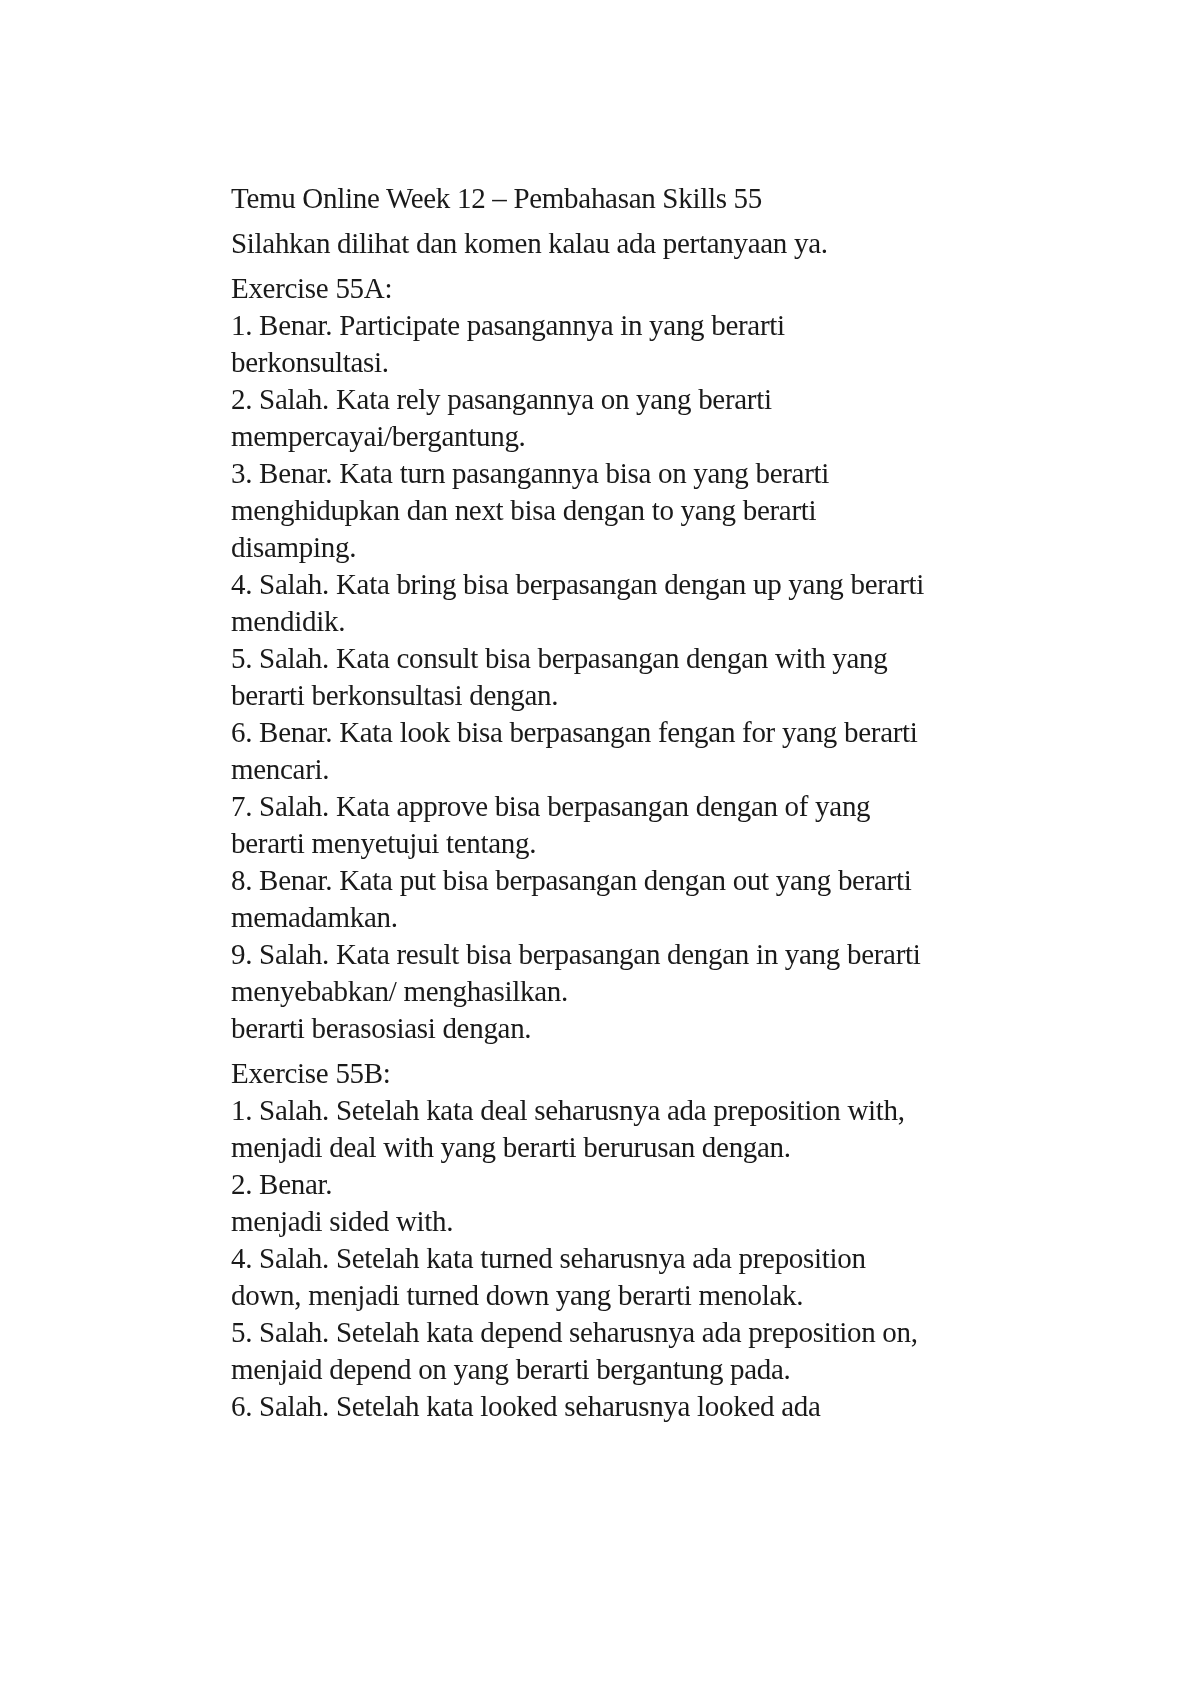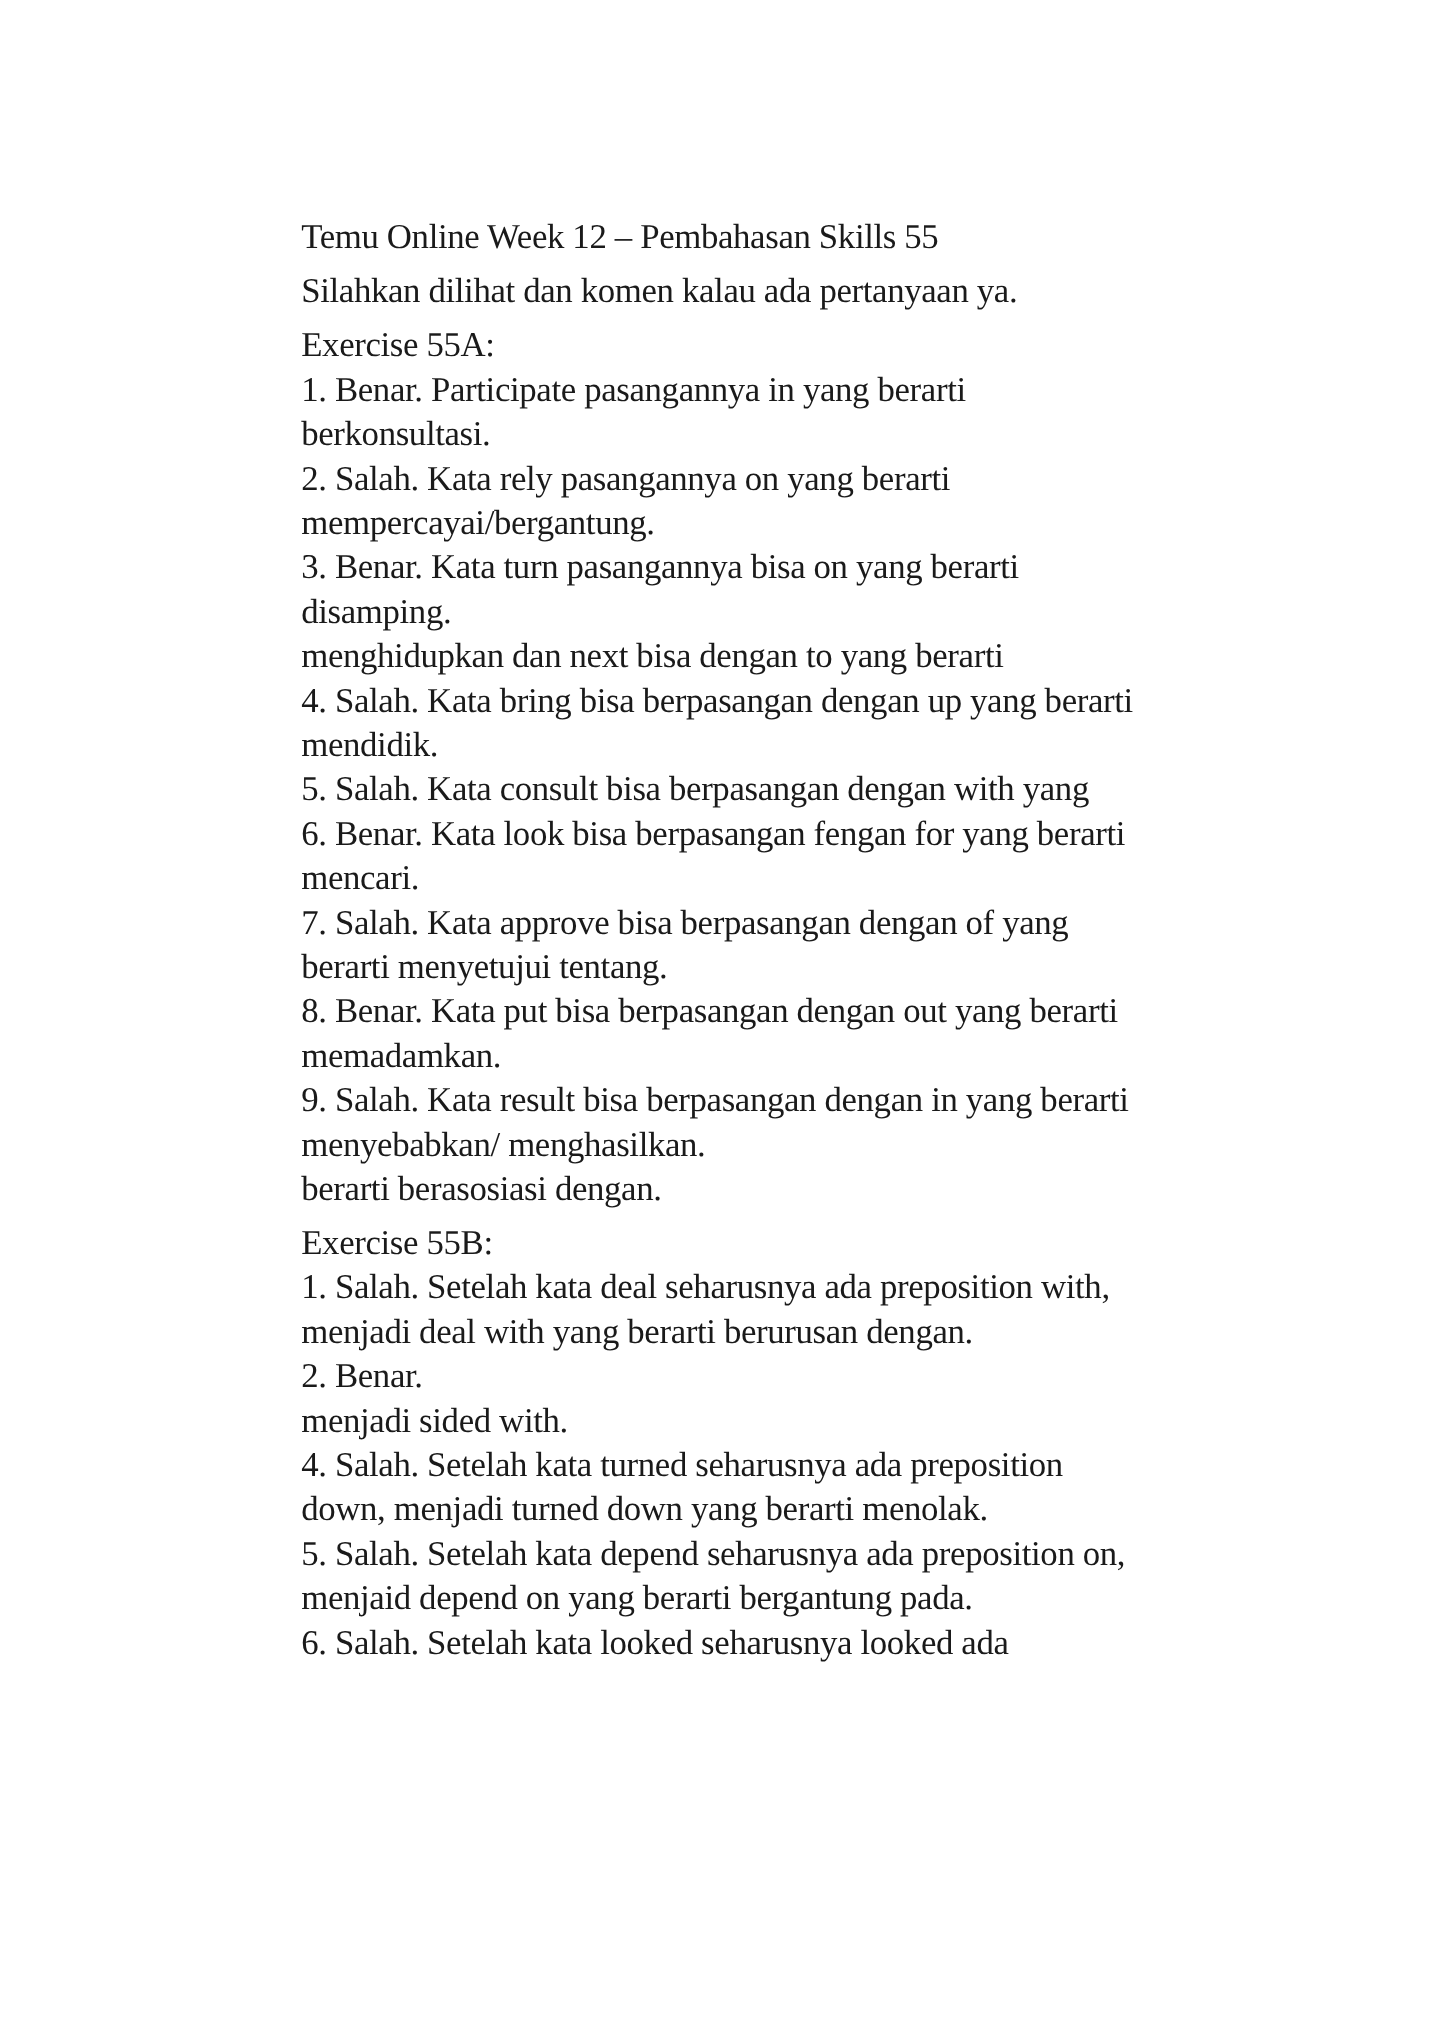--- a/index.html
+++ b/index.html
@@ -20,44 +20,44 @@
       left: 231px;
       top: 180px;
       width: 820px;
       font-size: 29px;
       line-height: 37px;
       letter-spacing: -0.3px;
     }
     .line {
       white-space: nowrap;
       display: block;
-      margin-left: 20px;
     }
     .gap-after { margin-bottom: 8px; }
     .gap-before { margin-top: 8px; }
   </style>
 </head>
 <body>
 
 <div class="page">
   <span class="line gap-after">Temu Online Week 12 – Pembahasan Skills 55</span>
   <span class="line gap-after">Silahkan dilihat dan komen kalau ada pertanyaan ya.</span>
 
   <div>
     <span class="line">Exercise 55A:</span>
     <span class="line">1. Benar. Participate pasangannya in yang berarti</span>
     <span class="line">berkonsultasi.</span>
     <span class="line">2. Salah. Kata rely pasangannya on yang berarti</span>
     <span class="line">mempercayai/bergantung.</span>
     <span class="line">3. Benar. Kata turn pasangannya bisa on yang berarti</span>
+    <span class="line">menghidupkan dan next bisa dengan to yang berarti</span>
     <span class="line">disamping.</span>
-    <span class="line">menghidupkan dan next bisa dengan to yang berarti</span>
     <span class="line">4. Salah. Kata bring bisa berpasangan dengan up yang berarti</span>
     <span class="line">mendidik.</span>
     <span class="line">5. Salah. Kata consult bisa berpasangan dengan with yang</span>
+    <span class="line">berarti berkonsultasi dengan.</span>
     <span class="line">6. Benar. Kata look bisa berpasangan fengan for yang berarti</span>
     <span class="line">mencari.</span>
     <span class="line">7. Salah. Kata approve bisa berpasangan dengan of yang</span>
     <span class="line">berarti menyetujui tentang.</span>
     <span class="line">8. Benar. Kata put bisa berpasangan dengan out yang berarti</span>
     <span class="line">memadamkan.</span>
     <span class="line">9. Salah. Kata result bisa berpasangan dengan in yang berarti</span>
     <span class="line">menyebabkan/ menghasilkan.</span>
     <span class="line">berarti berasosiasi dengan.</span>
   </div>

